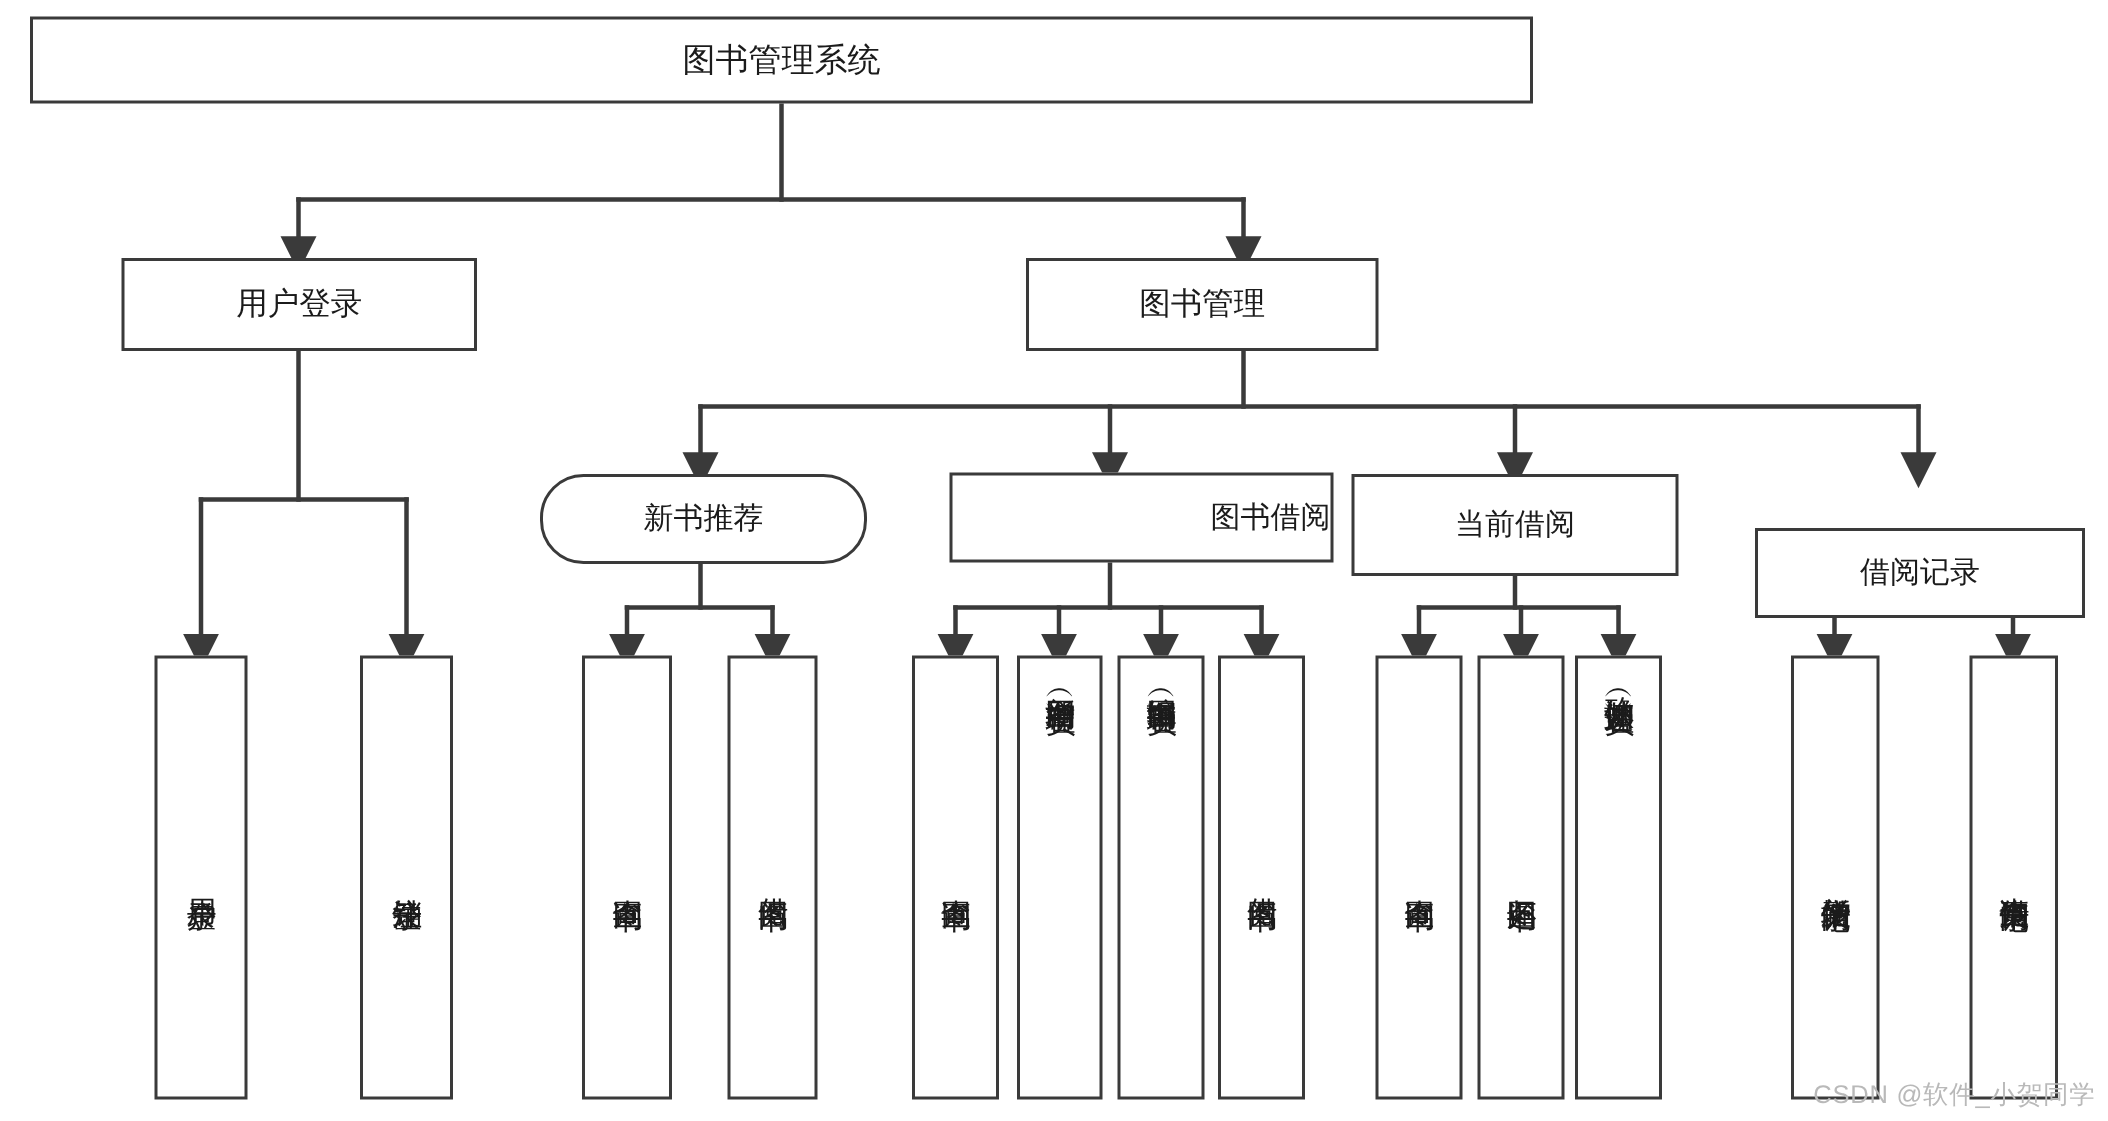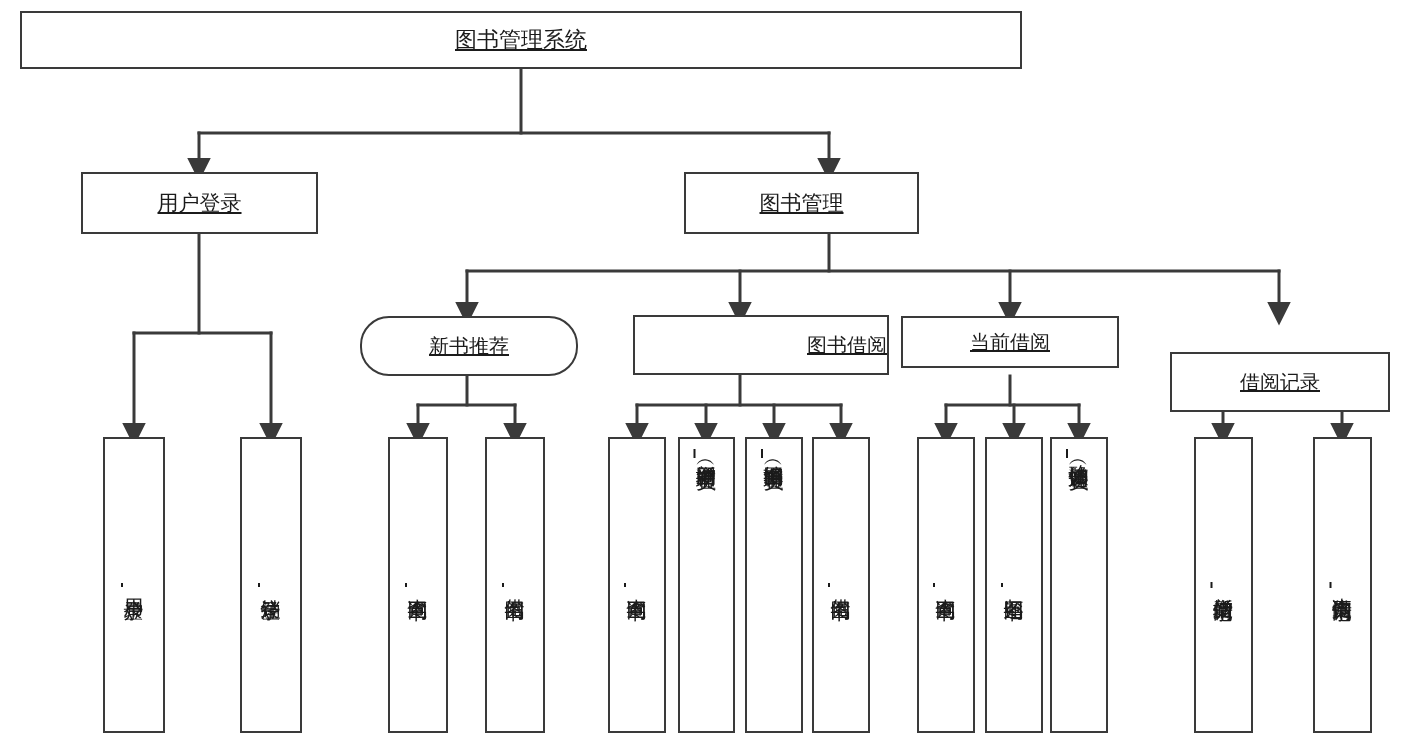--- a/index.html
+++ b/index.html
@@ -30,21 +30,20 @@
     position: absolute;
     box-sizing: border-box;
     background: #ffffff;
     border: 2px solid #3a3a3a;
     display: flex;
     align-items: center;
     justify-content: center;
     color: #1b1b1b;
     text-align: center;
     line-height: 1.22;
-    text-decoration: underline;
   }
   .node.root {
     font-size: 22px;
   }
   .node.level1 {
     font-size: 21px;
   }
   .node.level2 {
     font-size: 20px;
   }
@@ -142,21 +141,21 @@
       </div>
       <div class="node level1" style="left: 684px; top: 172px; width: 235px; height: 62px;">
         <span>图书管理</span>
       </div>
       <div class="node level2" style="left: 360px; top: 316px; width: 218px; height: 60px; border-radius: 29px;">
         <span>新书推荐</span>
       </div>
       <div class="node level2" style="left: 633px; top: 315px; width: 256px; height: 60px; justify-content: flex-end;">
         <span>图书借阅</span>
       </div>
-      <div class="node level2" style="left: 901px; top: 316px; width: 218px; height: 52px;">
+      <div class="node level2" style="left: 901px; top: 316px; width: 218px; height: 68px;">
         <span>当前借阅</span>
       </div>
       <div class="node level2" style="left: 1170px; top: 316px; width: 220px; height: 60px; margin-top: 36px;">
         <span>借阅记录</span>
       </div>
       <div class="node leaf align-mid" style="left: 103px; top: 437px; width: 62px; height: 296px;">
         <div class="leaf-inner">
           <span class="leaf-label">用户登录</span>
         </div>
       </div>
@@ -215,13 +214,14 @@
           <span class="leaf-label">新增借阅记录</span>
         </div>
       </div>
       <div class="node leaf align-mid" style="left: 1313px; top: 437px; width: 59px; height: 296px;">
         <div class="leaf-inner">
           <span class="leaf-label">查询借阅记录</span>
         </div>
       </div>
     </div>
 
+  <div id="watermark">CSDN @软件_小贺同学</div>
 </div>
 
 </body></html>

